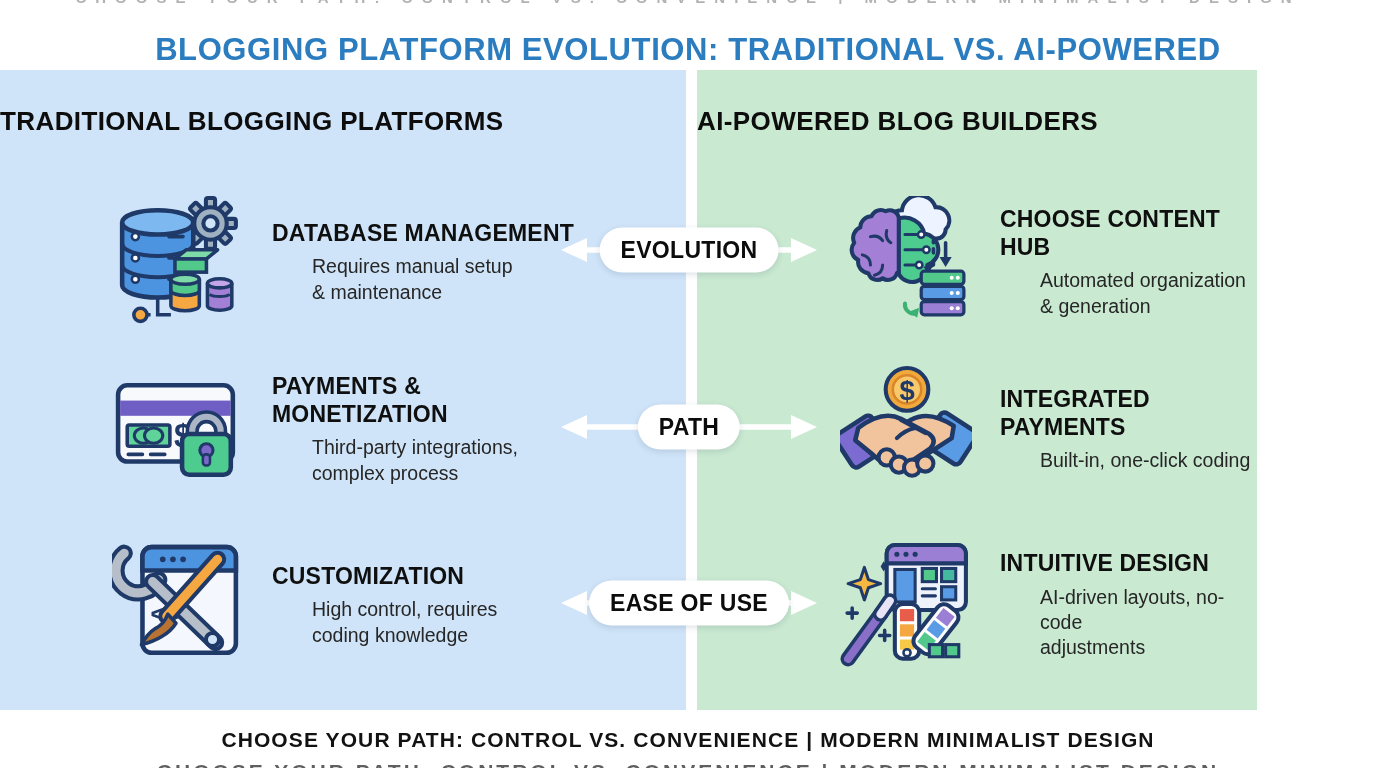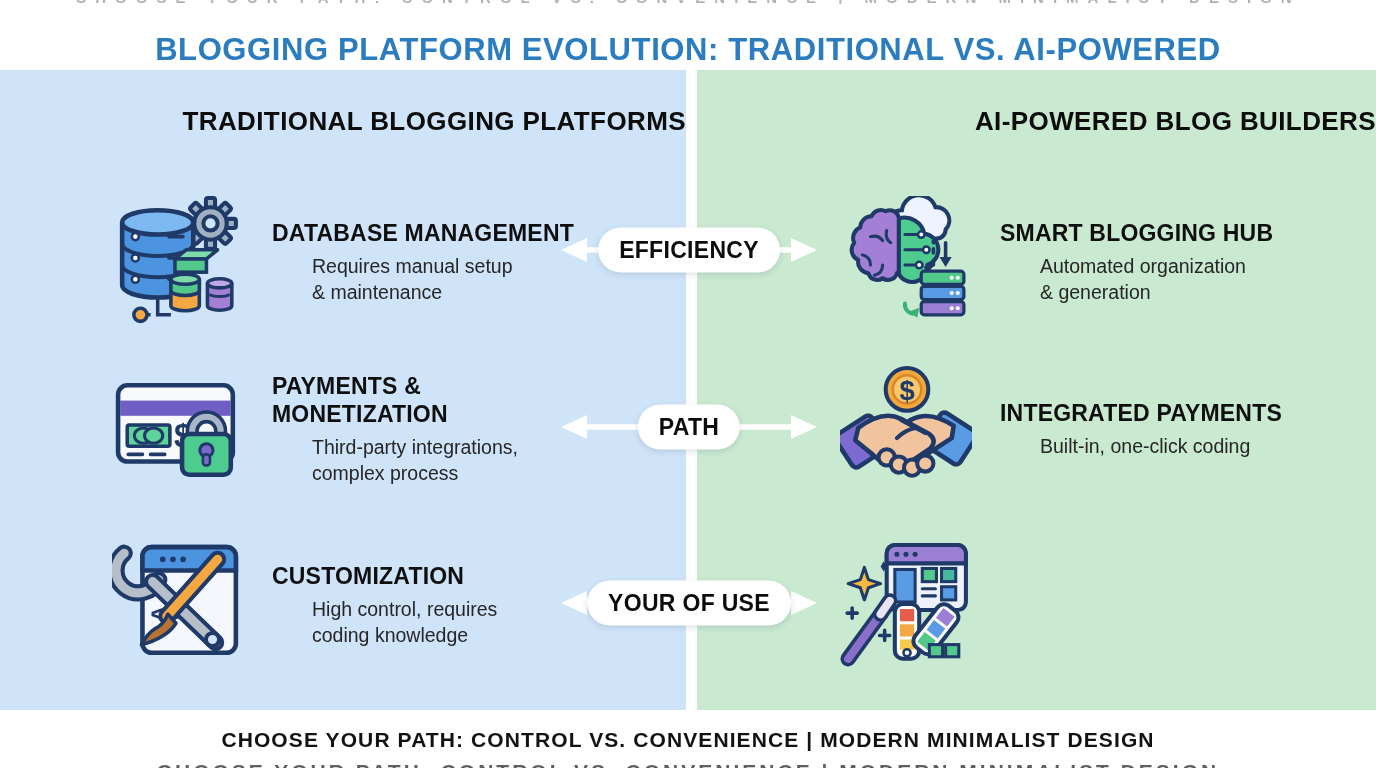--- a/index.html
+++ b/index.html
@@ -7,22 +7,22 @@
               font-family:"Liberation Sans", sans-serif; }
   .stage { position:relative; width:1376px; height:768px; background:#ffffff; }
 
   
   .main-title { position:absolute; top:32px; left:0; width:100%; text-align:center;
                 font-size:31px; font-weight:bold; letter-spacing:0.6px; color:#2b7dc0; }
 
   
   .panel { position:absolute; top:70px; height:640px; }
   .panel-left  { left:0;    width:686px; background:#cfe4f8; }
-  .panel-right { left:697px; width:679px; background:#c9e9d1; }
-  .panel-header { position:absolute; top:36px; left:0; width:100%; text-align:right;
+  .panel-right { left:697px; width:560px; background:#c9e9d1; }
+  .panel-header { position:absolute; top:36px; left:0; width:100%; text-align:left;
                   font-size:26px; font-weight:bold; letter-spacing:0.4px; color:#0d0d0d; }
 
   
   .feature-row { position:absolute; display:flex; align-items:center; gap:28px; height:134px; }
   .row-icon { flex:0 0 132px; width:132px; height:132px; }
   .feature-text { max-width:318px; }
   .feature-title { font-size:23px; font-weight:bold; color:#0f0f0f; letter-spacing:0.2px;
                    line-height:1.22; margin-bottom:7px; }
   .feature-desc { font-size:19.5px; color:#262626; line-height:1.3; white-space:pre-line;margin-left:40px; }
 
@@ -182,21 +182,21 @@
         <circle cx="110" cy="80.5" r="2" fill="#ffffff"></circle>
           <circle cx="116" cy="80.5" r="2" fill="#ffffff"></circle>
         <circle cx="110" cy="95.5" r="2" fill="#ffffff"></circle>
           <circle cx="116" cy="95.5" r="2" fill="#ffffff"></circle>
         <circle cx="110" cy="110.5" r="2" fill="#ffffff"></circle>
           <circle cx="116" cy="110.5" r="2" fill="#ffffff"></circle>
         <path d="M64 106 a9 9 0 0 0 9 10" fill="none" stroke="#3bb273" stroke-width="4" stroke-linecap="round"></path>
         <polygon points="76,120 68,114 78,110" fill="#3bb273"></polygon>
       </svg>
       <div class="feature-text">
-        <div class="feature-title">SMART BLOGGING HUB</div>
+        <div class="feature-title">CHOOSE CONTENT HUB</div>
         <div class="feature-desc">Automated organization
 &amp; generation</div>
       </div>
     </div>
 
     <div class="feature-row row-r row-2">
       <svg class="row-icon" viewBox="0 0 130 130">
         <circle cx="66" cy="26" r="21" fill="#f2a93b" stroke="#1f3a68" stroke-width="4"></circle>
         <circle cx="66" cy="26" r="14" fill="#f9c86b" stroke="#d8862a" stroke-width="2.5"></circle>
         <text x="66" y="36" font-size="27" font-weight="bold" fill="#1f3a68" text-anchor="middle">$</text>
@@ -247,51 +247,56 @@
         <rect x="104" y="104" width="13" height="12" fill="#52c98a" stroke="#1f3a68" stroke-width="3"></rect>
         <path d="M8 118 L40 74" stroke="#1f3a68" stroke-width="15" stroke-linecap="round"></path>
         <path d="M8 118 L40 74" stroke="#8a6fc9" stroke-width="8" stroke-linecap="round"></path>
         <path d="M40 74 L49 61" stroke="#1f3a68" stroke-width="15" stroke-linecap="round"></path>
         <path d="M40 74 L49 61" stroke="#e8e4f5" stroke-width="8" stroke-linecap="round"></path>
         <path d="M24 28 L28 40 L40 44 L28 48 L24 60 L20 48 L8 44 L20 40 Z" fill="#f5b942" stroke="#1f3a68" stroke-width="3" stroke-linejoin="round"></path>
         <path d="M12 68 v10 M7 73 h10" stroke="#1f3a68" stroke-width="3.5" stroke-linecap="round"></path>
         <path d="M44 90 v10 M39 95 h10" stroke="#1f3a68" stroke-width="3.5" stroke-linecap="round"></path>
         <path d="M43 22 l3 5 -3 5 -3 -5 z" fill="#1f3a68"></path>
       </svg>
+      <div class="feature-text">
+        <div class="feature-title">INTUITIVE DESIGN</div>
+        <div class="feature-desc">AI-driven layouts, no-code
+adjustments</div>
+      </div>
     </div>
   </div>
 
   <div class="badge-group badge-1">
     <svg class="badge-arrows" width="264" height="44" viewBox="0 0 264 44">
       <line x1="26" y1="22" x2="100" y2="22" stroke="#ffffff" stroke-width="5.5"></line>
       <polygon points="4,22 30,10 30,34" fill="#ffffff"></polygon>
       <line x1="164" y1="22" x2="238" y2="22" stroke="#ffffff" stroke-width="5.5"></line>
       <polygon points="260,22 234,10 234,34" fill="#ffffff"></polygon>
     </svg>
-    <div class="badge-pill">EFFICIENCY</div>
+    <div class="badge-pill">EVOLUTION</div>
   </div>
 
   <div class="badge-group badge-2">
     <svg class="badge-arrows" width="264" height="44" viewBox="0 0 264 44">
       <line x1="26" y1="22" x2="100" y2="22" stroke="#ffffff" stroke-width="5.5"></line>
       <polygon points="4,22 30,10 30,34" fill="#ffffff"></polygon>
       <line x1="164" y1="22" x2="238" y2="22" stroke="#ffffff" stroke-width="5.5"></line>
       <polygon points="260,22 234,10 234,34" fill="#ffffff"></polygon>
     </svg>
     <div class="badge-pill">PATH</div>
   </div>
 
   <div class="badge-group badge-3">
     <svg class="badge-arrows" width="264" height="44" viewBox="0 0 264 44">
       <line x1="26" y1="22" x2="100" y2="22" stroke="#ffffff" stroke-width="5.5"></line>
       <polygon points="4,22 30,10 30,34" fill="#ffffff"></polygon>
       <line x1="164" y1="22" x2="238" y2="22" stroke="#ffffff" stroke-width="5.5"></line>
       <polygon points="260,22 234,10 234,34" fill="#ffffff"></polygon>
     </svg>
-    <div class="badge-pill">YOUR OF USE</div>
+    <div class="badge-pill">EASE OF USE</div>
   </div>
 
   <div class="footer-text">CHOOSE YOUR PATH: CONTROL VS. CONVENIENCE | MODERN MINIMALIST DESIGN</div>
   <div class="ghost-bottom">
     <span>CHOOSE YOUR PATH: CONTROL VS. CONVENIENCE | MODERN MINIMALIST DESIGN</span>
   </div>
 
 </div>
 
 </body></html>

